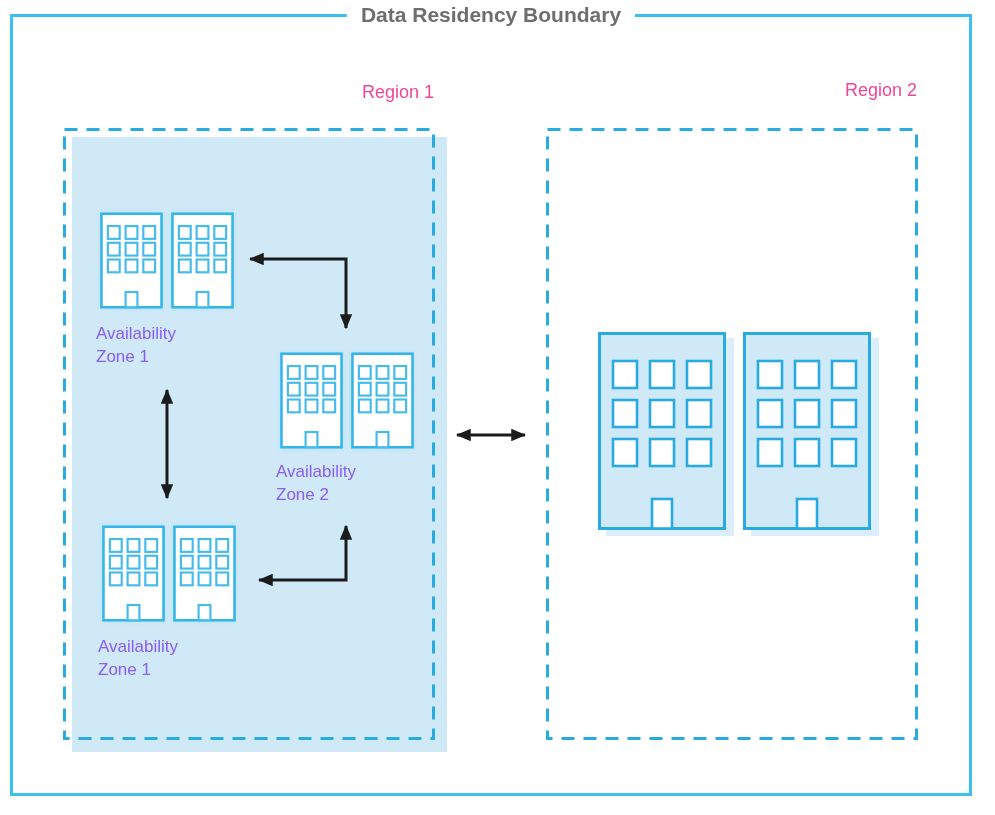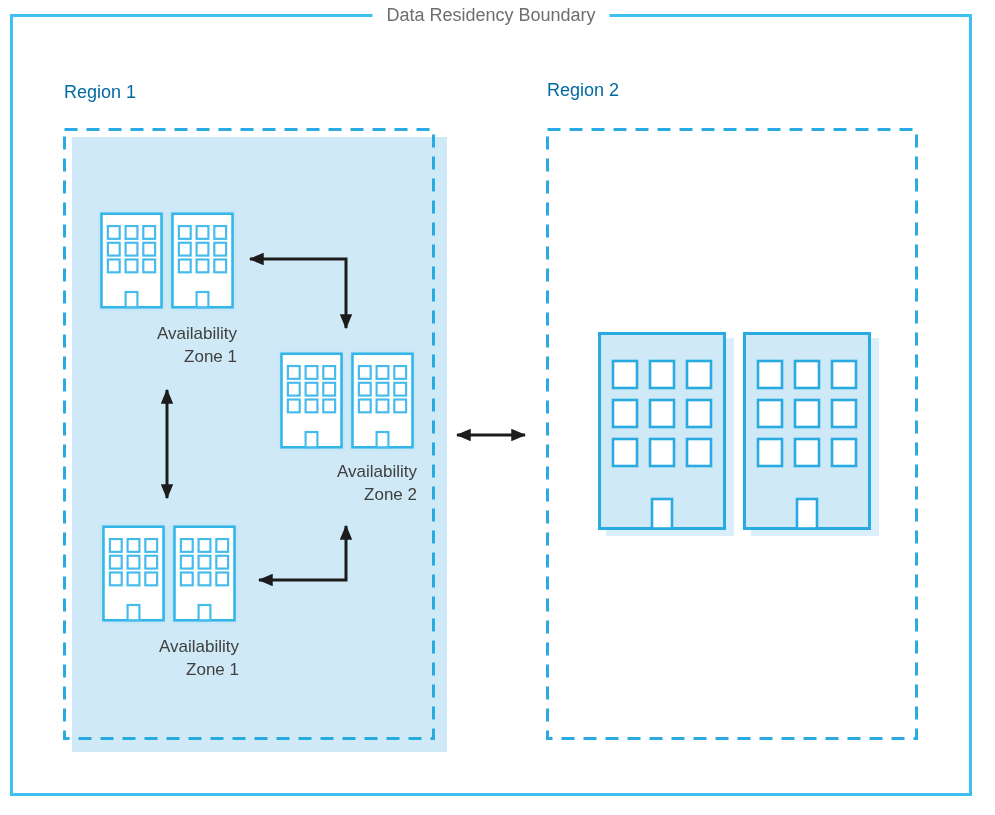--- a/index.html
+++ b/index.html
@@ -14,41 +14,42 @@
     position:absolute;
     left:10px;top:14px;width:956px;height:776px;
     border:3px solid #3cc0f1;
   }
   .title{
     position:absolute;
     left:491px;top:3px;
     transform:translateX(-50%);
     background:#ffffff;
     padding:0 14px;
-    font-size:18px;
+    font-size:21px;
     line-height:24px;
     color:#6e6e6e;
     white-space:nowrap;
+    font-weight:bold;
   }
   svg.overlay{
     position:absolute;left:0;top:0;width:995px;height:815px;
     pointer-events:none;
   }
   .region-label{
     position:absolute;
     font-size:18px;
-    color:#0369a1;
-    text-align:left;
+    color:#ec4899;
+    text-align:right;
     line-height:22px;
   }
   .zone-label{
     position:absolute;
     font-size:17px;
-    color:#404040;
-    text-align:right;
+    color:#8b5cf6;
+    text-align:left;
     line-height:23px;
   }
   .az-building{ filter:drop-shadow(0 0 2px #b9e2f5); }
   .r2-building{ filter:drop-shadow(8px 6px 0 #daeefb); }
 </style>
 </head>
 <body>
 
 <div id="stage">
 

